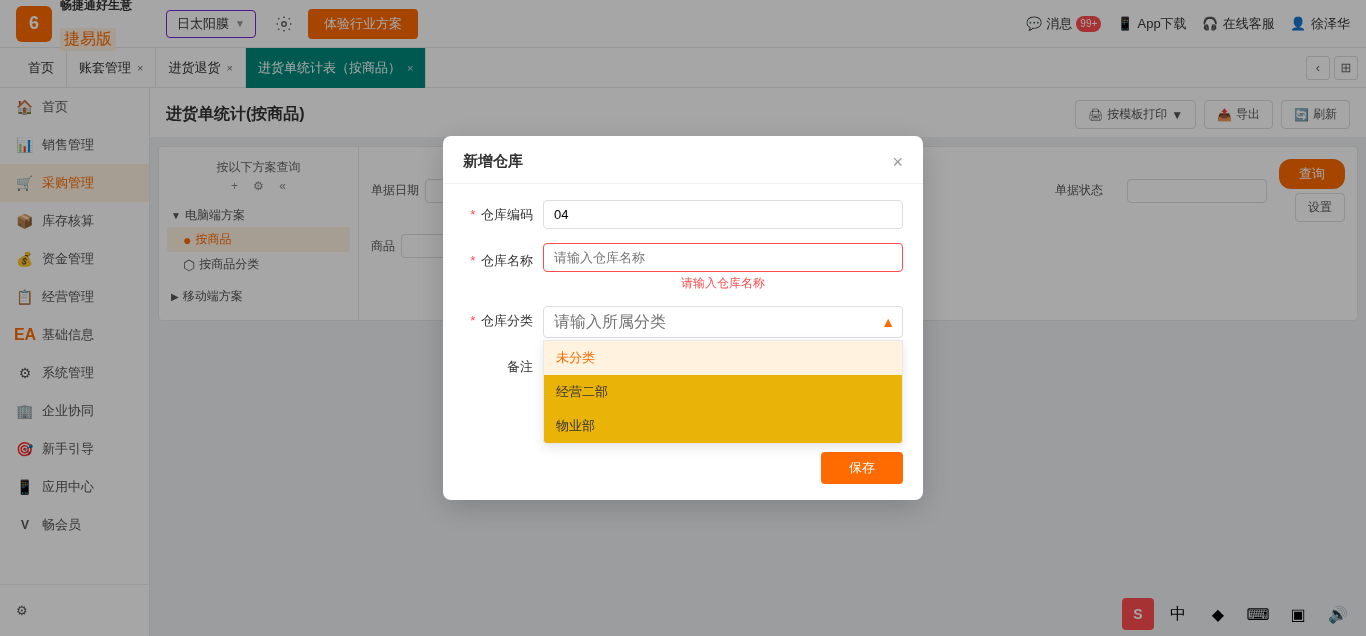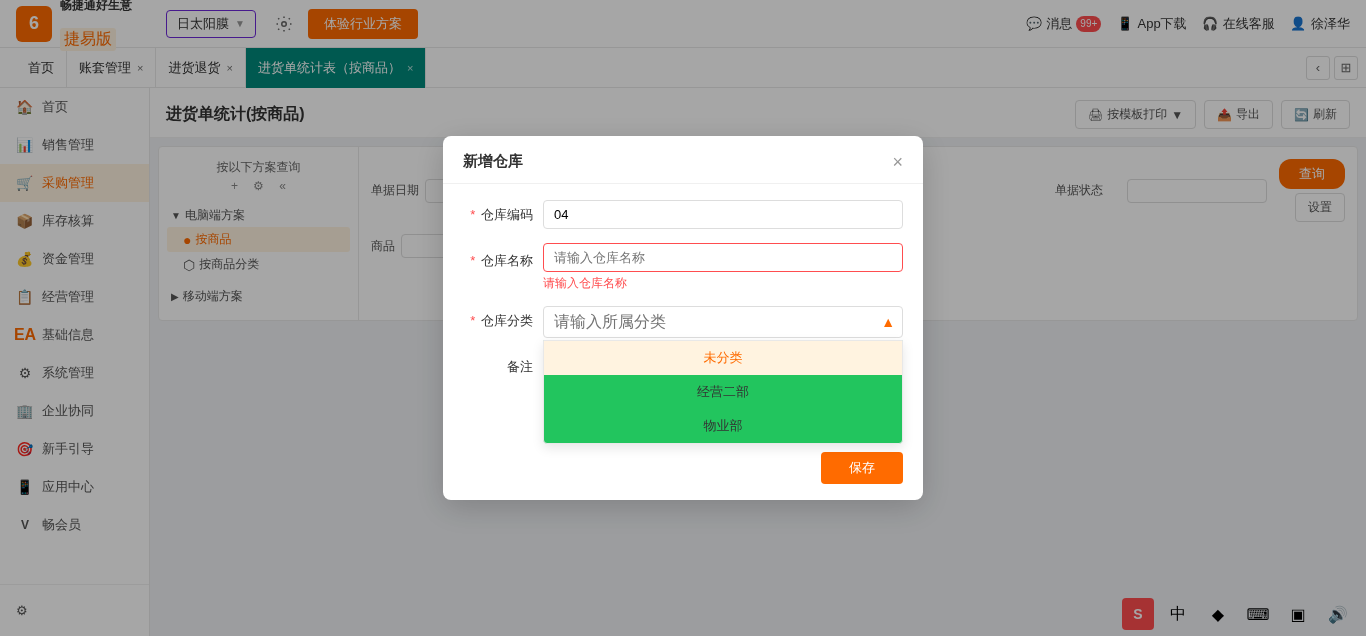--- a/index.html
+++ b/index.html
@@ -309,27 +309,26 @@
       outline: none;
     }
     .category-toggle {
       position: absolute; right: 8px; top: 50%;
       transform: translateY(-50%);
       cursor: pointer; color: #ff6b00; font-size: 14px;
     }
     .dropdown-list {
       position: absolute;
       top: 100%; left: 0; right: 0;
-      background: #22c55e;
+      background: #eab308;
       border: 1px solid #e8e8e8;
       border-radius: 0 0 4px 4px;
       box-shadow: 0 4px 12px rgba(0,0,0,0.1);
       z-index: 200;
       margin-top: 2px;
-      text-align: center;
     }
     .dropdown-item {
       padding: 8px 12px;
       font-size: 13px; color: #333;
       cursor: pointer;
     }
     .dropdown-item.selected { background: #fff3e0; color: #ff6b00; }
 
     .form-textarea {
       flex: 1;
@@ -614,21 +613,21 @@
     <div class="dialog-body">
 
       <div class="form-row">
         <div class="form-label">
           <span class="required">*</span>
           <span>仓库编码</span>
         </div>
         <input class="form-control" type="text" value="04" style="">
       </div>
 
-      <div class="form-row" style="flex-direction:column; align-items:flex-start;">
+      <div class="form-row" style="flex-direction:column; align-items:center;">
         <div style="display:flex;align-items:center;width:100%;">
           <div class="form-label">
             <span class="required">*</span>
             <span>仓库名称</span>
           </div>
           <input class="form-control error" type="text" placeholder="请输入仓库名称" style="">
         </div>
         <div style="padding-left:80px;">
           <div class="error-msg">请输入仓库名称</div>
         </div>

